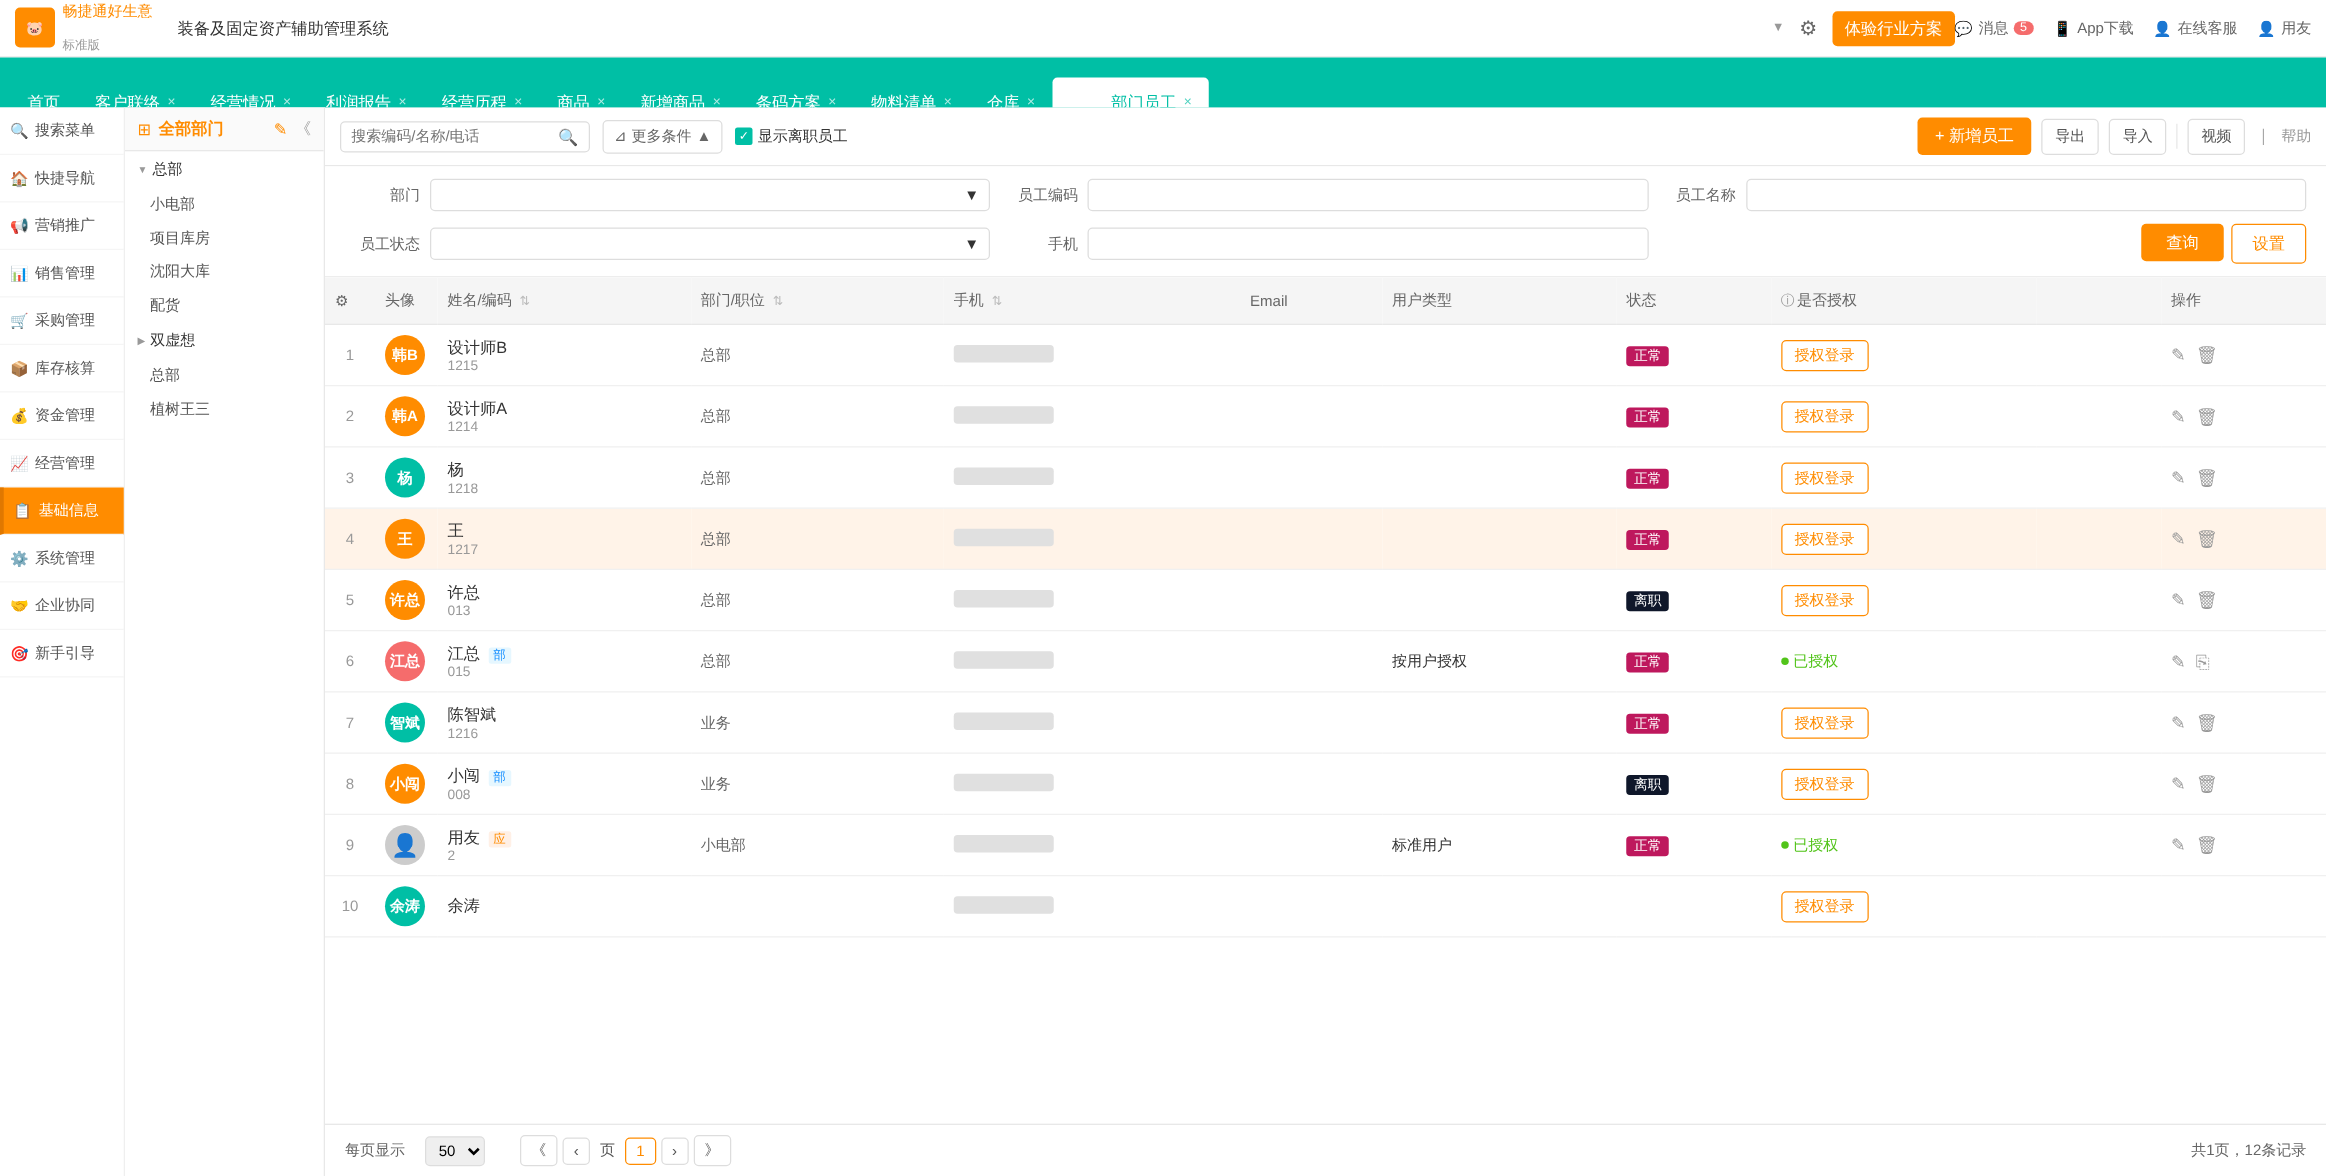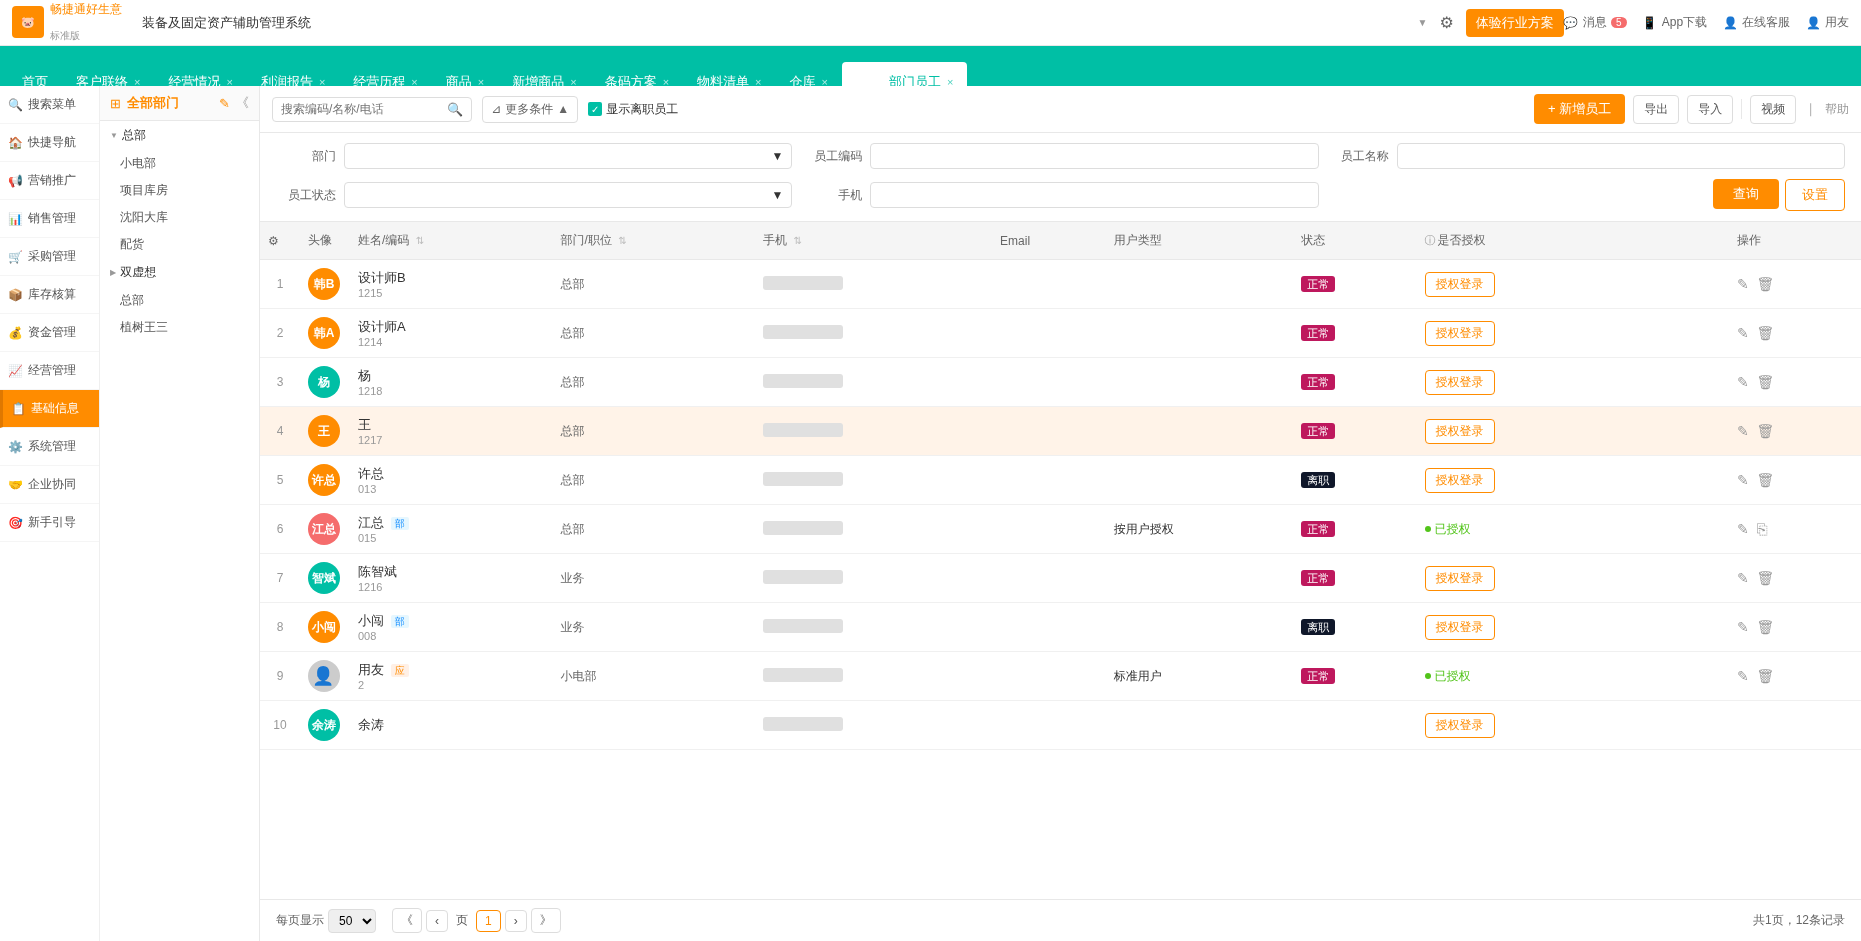--- a/index.html
+++ b/index.html
@@ -90,21 +90,21 @@
     .op-icons { display: flex; gap: 8px; align-items: center; }
     .op-icon { color: #999; cursor: pointer; font-size: 14px; }
     .tag-dept { background: #e6f7ff; color: #1890ff; font-size: 10px; padding: 1px 4px; border-radius: 2px; margin-left: 3px; }
     .tag-app { background: #fff0e6; color: #ff8c00; font-size: 10px; padding: 1px 4px; border-radius: 2px; margin-left: 3px; }
     .row-num { color: #999; font-size: 12px; text-align: center; }
     .sort-icon { color: #bbb; font-size: 10px; margin-left: 3px; cursor: pointer; }
 
     
     .pagination { display: flex; align-items: center; padding: 8px 16px; background: #fff; border-top: 1px solid #e8e8e8; font-size: 12px; color: #555; }
     .page-size-label { color: #666; }
-    .page-size-select { border: 1px solid #ddd; border-radius: 4px; padding: 3px 6px; font-size: 12px; margin: 0 4px; }
+    .page-size-select { border: 1px solid #ddd; border-radius: 4px; padding: 3px 6px; font-size: 12px; margin: 0 16px; }
     .page-nav { display: flex; align-items: center; gap: 4px; margin-left: 12px; }
     .page-btn { border: 1px solid #ddd; background: #fff; padding: 3px 8px; border-radius: 4px; cursor: pointer; color: #555; font-size: 12px; }
     .page-btn:disabled { color: #ccc; cursor: default; }
     .page-current { border: 1px solid #ff8c00; background: #fff; color: #ff8c00; padding: 3px 8px; border-radius: 4px; font-size: 12px; }
     .total-info { margin-left: auto; color: #666; }
     .info-icon { color: #999; font-size: 11px; margin-right: 2px; }
   </style>
 </head>
 <body>
 

